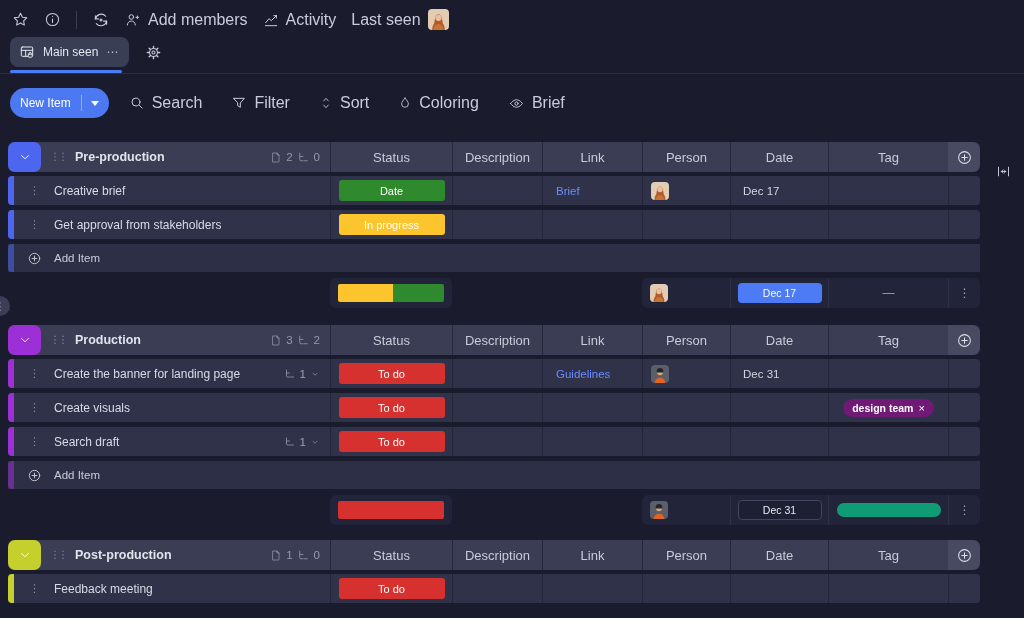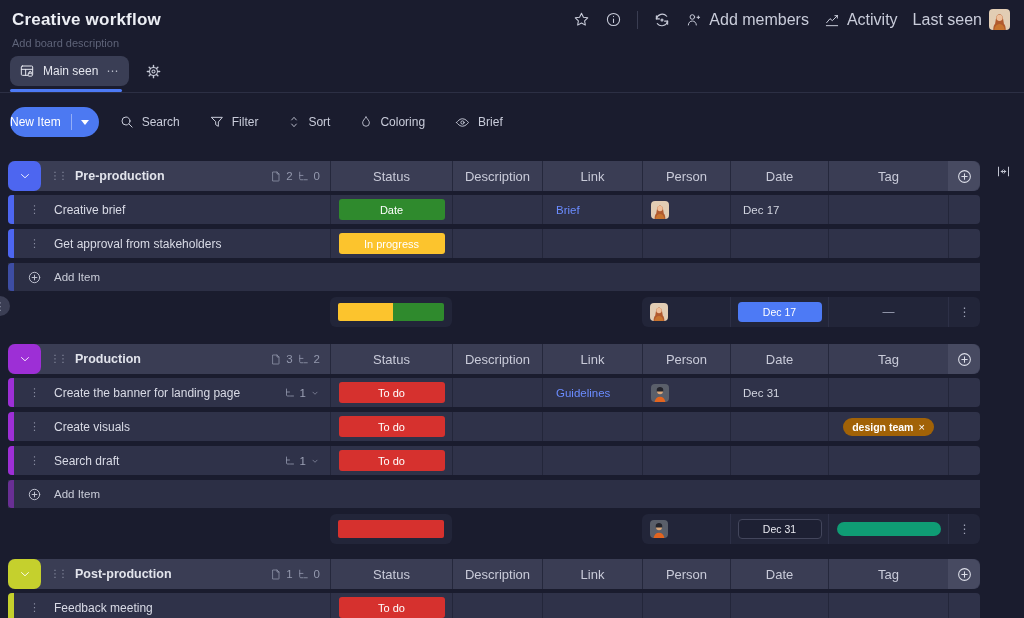--- a/index.html
+++ b/index.html
@@ -25,25 +25,25 @@
   .tab{height:30px;background:#3a3e55;border-radius:8px;display:flex;align-items:center;gap:8px;
        padding:0 10px 0 9px;font-size:12px;color:#e4e6ee;cursor:pointer}
   .tab-menu{color:#b9bcca;font-size:12px;letter-spacing:1px}
   .tab-underline{position:absolute;left:10px;top:33px;width:112px;height:3px;background:#4d7af5;border-radius:2px}
   .gear{margin-top:7px;color:#c6c9d6;cursor:pointer}
 
   
   .toolbar{display:flex;align-items:center;padding:14px 0 0 10px}
   .btn-new{background:#4c79f2;border-radius:16px;height:30px;display:flex;align-items:center;
            color:#fff;font-size:12px;cursor:pointer;overflow:hidden}
-  .btn-new .lbl{padding:0 10px 0 0}
+  .btn-new .lbl{padding:0 10px 0 10px}
   .btn-new .sep{width:1px;height:16px;background:rgba(255,255,255,.4)}
   .btn-new .caretbox{padding:0 10px 0 9px;height:100%;display:flex;align-items:center}
   .caret{width:0;height:0;border-left:4px solid transparent;border-right:4px solid transparent;border-top:5px solid #fff}
-  .tool-item{display:flex;align-items:center;gap:7px;font-size:12px;color:#c9ccda;margin-left:29px;cursor:pointer}
+  .tool-item{display:flex;align-items:center;gap:7px;font-size:16px;color:#c9ccda;margin-left:29px;cursor:pointer}
 
   
   .board{margin-top:24px;padding-left:8px}
   .grid{display:grid;grid-template-columns:322px 122px 90px 100px 88px 98px 120px 32px;width:972px}
 
   .group{margin-bottom:0}
   .group-header{height:30px;background:#3a3d54;border-radius:6px;margin-bottom:4px;align-items:stretch}
   .gh-first{display:flex;align-items:center;gap:9px;padding-right:10px}
   .gh-toggle{width:33px;height:30px;border:none;border-radius:7px;display:flex;align-items:center;
              justify-content:center;color:#fff;cursor:pointer;flex:none}
@@ -61,21 +61,21 @@
   .row-dots{color:#8a8ea2;font-size:11px;margin:0 14px 0 15px;cursor:grab}
   .row-name{font-size:12px;color:#d9dbe6;white-space:nowrap;cursor:pointer}
   .sub-badge{margin-left:auto;margin-right:10px;display:flex;align-items:center;gap:4px;color:#9ba0b5;font-size:11.5px;cursor:pointer}
   .cell{border-left:1px solid #23263a;display:flex;align-items:center}
   .c-status{justify-content:center}
   .badge{min-width:106px;height:21px;border-radius:3px;display:flex;align-items:center;justify-content:center;
          color:#fff;font-size:11px;cursor:pointer}
   .link-text{color:#6b8cff;font-size:11.5px;padding-left:13px;cursor:pointer}
   .date-text{font-size:11.5px;color:#d2d5e0;padding-left:12px}
   .avatar{width:18px;height:18px;border-radius:4px;overflow:hidden;margin-left:8px;flex:none;cursor:pointer}
-  .tag-pill{background:#a16207;color:#fff;font-size:10.5px;font-weight:700;height:18px;border-radius:9px;
+  .tag-pill{background:#701a75;color:#fff;font-size:10.5px;font-weight:700;height:18px;border-radius:9px;
             padding:0 9px;display:flex;align-items:center;gap:5px;margin:0 auto;cursor:pointer}
   .tag-x{font-weight:400;font-size:11px;cursor:pointer}
 
   .add-row{height:28px;background:#2c2f45;border-radius:0;display:flex;align-items:center;width:972px;cursor:pointer}
   .add-row .stripe{opacity:.55}
   .add-plus{margin:0 12px 0 13px;color:#c6c9d6}
   .add-label{font-size:11.5px;color:#c9ccd8}
 
   .summary{display:flex;margin-top:6px;margin-bottom:17px}
   .sum-status{margin-left:322px;width:122px;height:30px;background:#222539;border-radius:6px;
@@ -98,21 +98,20 @@
   .edge-handle{position:absolute;left:-10px;top:296px;width:20px;height:20px;border-radius:50%;
                background:#3b3e54;color:#a0a4b8;display:flex;align-items:center;justify-content:center;
                font-size:11px;cursor:grab}
 </style>
 </head>
 <body>
 
 <div class="app">
 
   <div class="topbar">
-    <div class="board-title">Creative workflow</div>
     <div class="top-actions">
       <span class="icon">
         <svg width="17" height="17" viewBox="0 0 24 24">
             <path d="M12 3.2l2.7 5.5 6.1.9-4.4 4.3 1 6-5.4-2.9-5.4 2.9 1-6-4.4-4.3 6.1-.9z"></path>
           </svg>
       </span>
       <span class="icon">
         <svg width="17" height="17" viewBox="0 0 24 24">
             <circle cx="12" cy="12" r="8.6"></circle>
             <path d="M12 11.2v5"></path>
@@ -156,21 +155,20 @@
               <rect width="20" height="20" fill="#e2cdb4" stroke="none"></rect>
               <path d="M4 20c0-3 .8-5 1.8-6l1-6C7.3 6 8.6 5 10 5s2.7 1 3.2 3l1 6c1 1 1.8 3 1.8 6z" fill="#b15a2e" stroke="none"></path>
               <circle cx="10" cy="8.4" r="3" fill="#eec09c" stroke="none"></circle>
               <path d="M5 20c.5-3.6 2.4-5.6 5-5.6s4.5 2 5 5.6z" fill="#c8742f" stroke="none"></path>
             </svg>
         </span>
       </span>
     </div>
   </div>
 
-  <div class="board-desc">Add board description</div>
 
   <div class="tabbar">
     <div class="tab">
       <span class="icon">
         <svg width="16" height="16" viewBox="0 0 24 24">
             <rect x="3.5" y="4.5" width="17" height="14" rx="1.5"></rect>
             <path d="M3.5 9.5h17"></path>
             <path d="M10 9.5v9"></path>
             <rect x="13.8" y="15.2" width="6" height="4.6" rx="1" fill="#3a3e55"></rect>
             <path d="M15.2 15.2v-1.1a1.6 1.6 0 0 1 3.2 0v1.1"></path>

